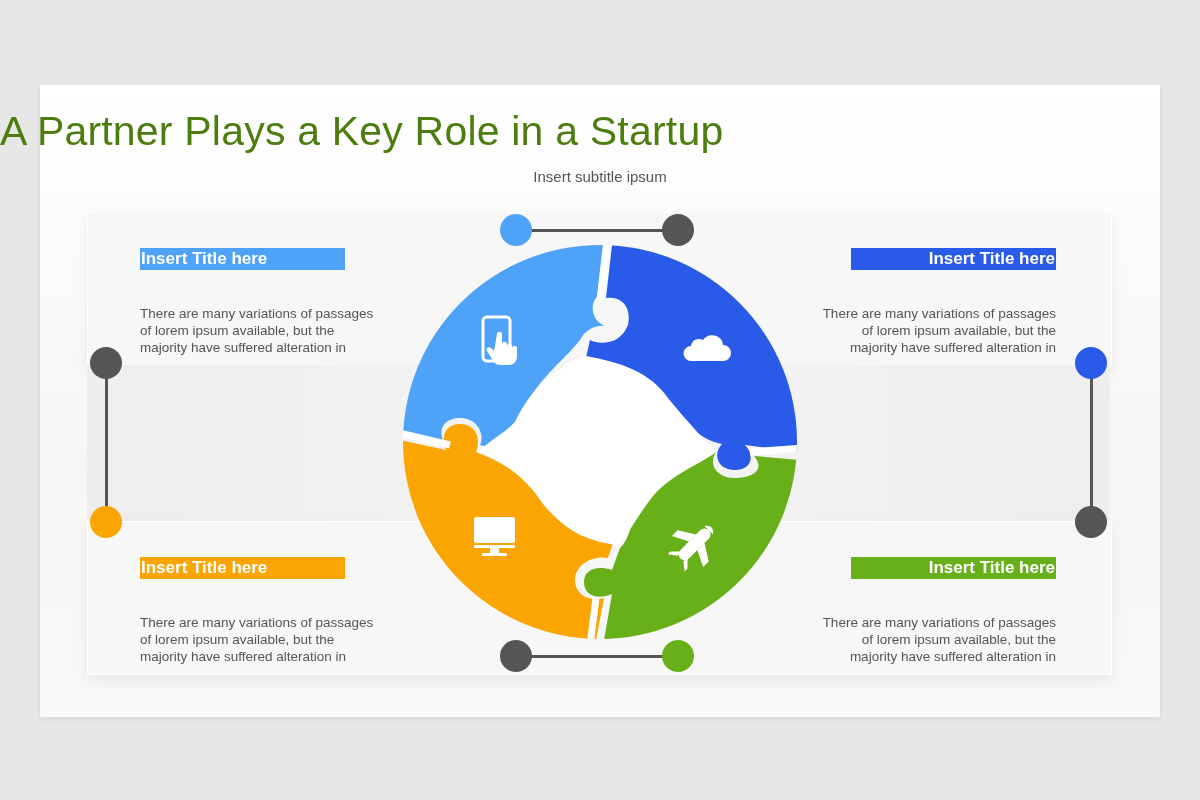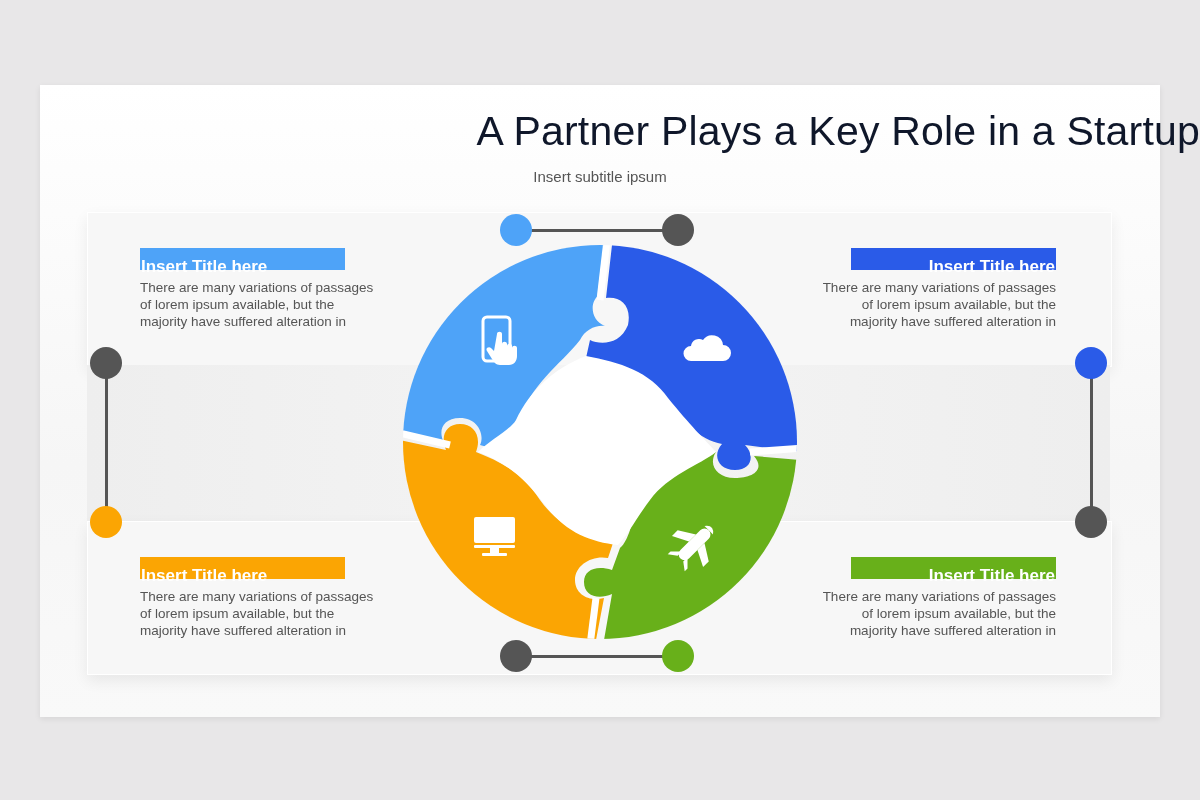--- a/index.html
+++ b/index.html
@@ -8,45 +8,46 @@
     background:#e8e7e8;
     font-family:"Liberation Sans", "DejaVu Sans", sans-serif;
     position:relative;
   }
   .slide {
     position:absolute; left:40px; top:85px; width:1120px; height:632px;
     background:linear-gradient(180deg,#ffffff 0%,#f6f6f6 60%,#f9f9f9 100%);
     box-shadow:0 2px 6px rgba(0,0,0,0.08);
   }
   .title {
-    position:absolute; left:0; top:108px; width:1200px; text-align:right;
-    font-size:41px; color:#0f172a; letter-spacing:0.2px;
+    position:absolute; left:0; top:108px; width:1200px; text-align:left;
+    font-size:41px; color:#4d7c0f; letter-spacing:0.2px;
   }
   .subtitle {
     position:absolute; left:0; top:168px; width:1200px; text-align:center;
     font-size:15px; color:#555;
   }
   .panel {
     position:absolute; background:#f7f7f7;
     box-shadow:0 6px 14px rgba(0,0,0,0.07);
     border:1px solid #ffffff;
   }
   .band {
     position:absolute; left:87px; top:365px; width:1023px; height:156px;
     background:linear-gradient(90deg,#eeeeee 0%,#f4f4f4 50%,#eeeeee 100%);
   }
   .box-title {
     position:absolute; height:22px; width:205px;
     color:#fff; font-weight:bold; font-size:17px; line-height:22px;
-    box-sizing:border-box; padding:8px 1px; white-space:nowrap;
+    box-sizing:border-box; padding:0 1px; white-space:nowrap;
   }
   .box-title.right { text-align:right; }
   .box-body {
     position:absolute; width:250px; font-size:13.5px; line-height:17px;
     color:#555;
+    margin-top:26px;
   }
   .box-body.right { text-align:right; }
   .box-body span { display:block; white-space:nowrap; }
   .dot {
     position:absolute; width:32px; height:32px; border-radius:50%;
     transform:translate(-50%,-50%);
   }
   .hline { position:absolute; height:3px; background:#555; }
   .vline { position:absolute; width:3px; background:#555; }
   svg.puzzle { position:absolute; left:0; top:0; }

